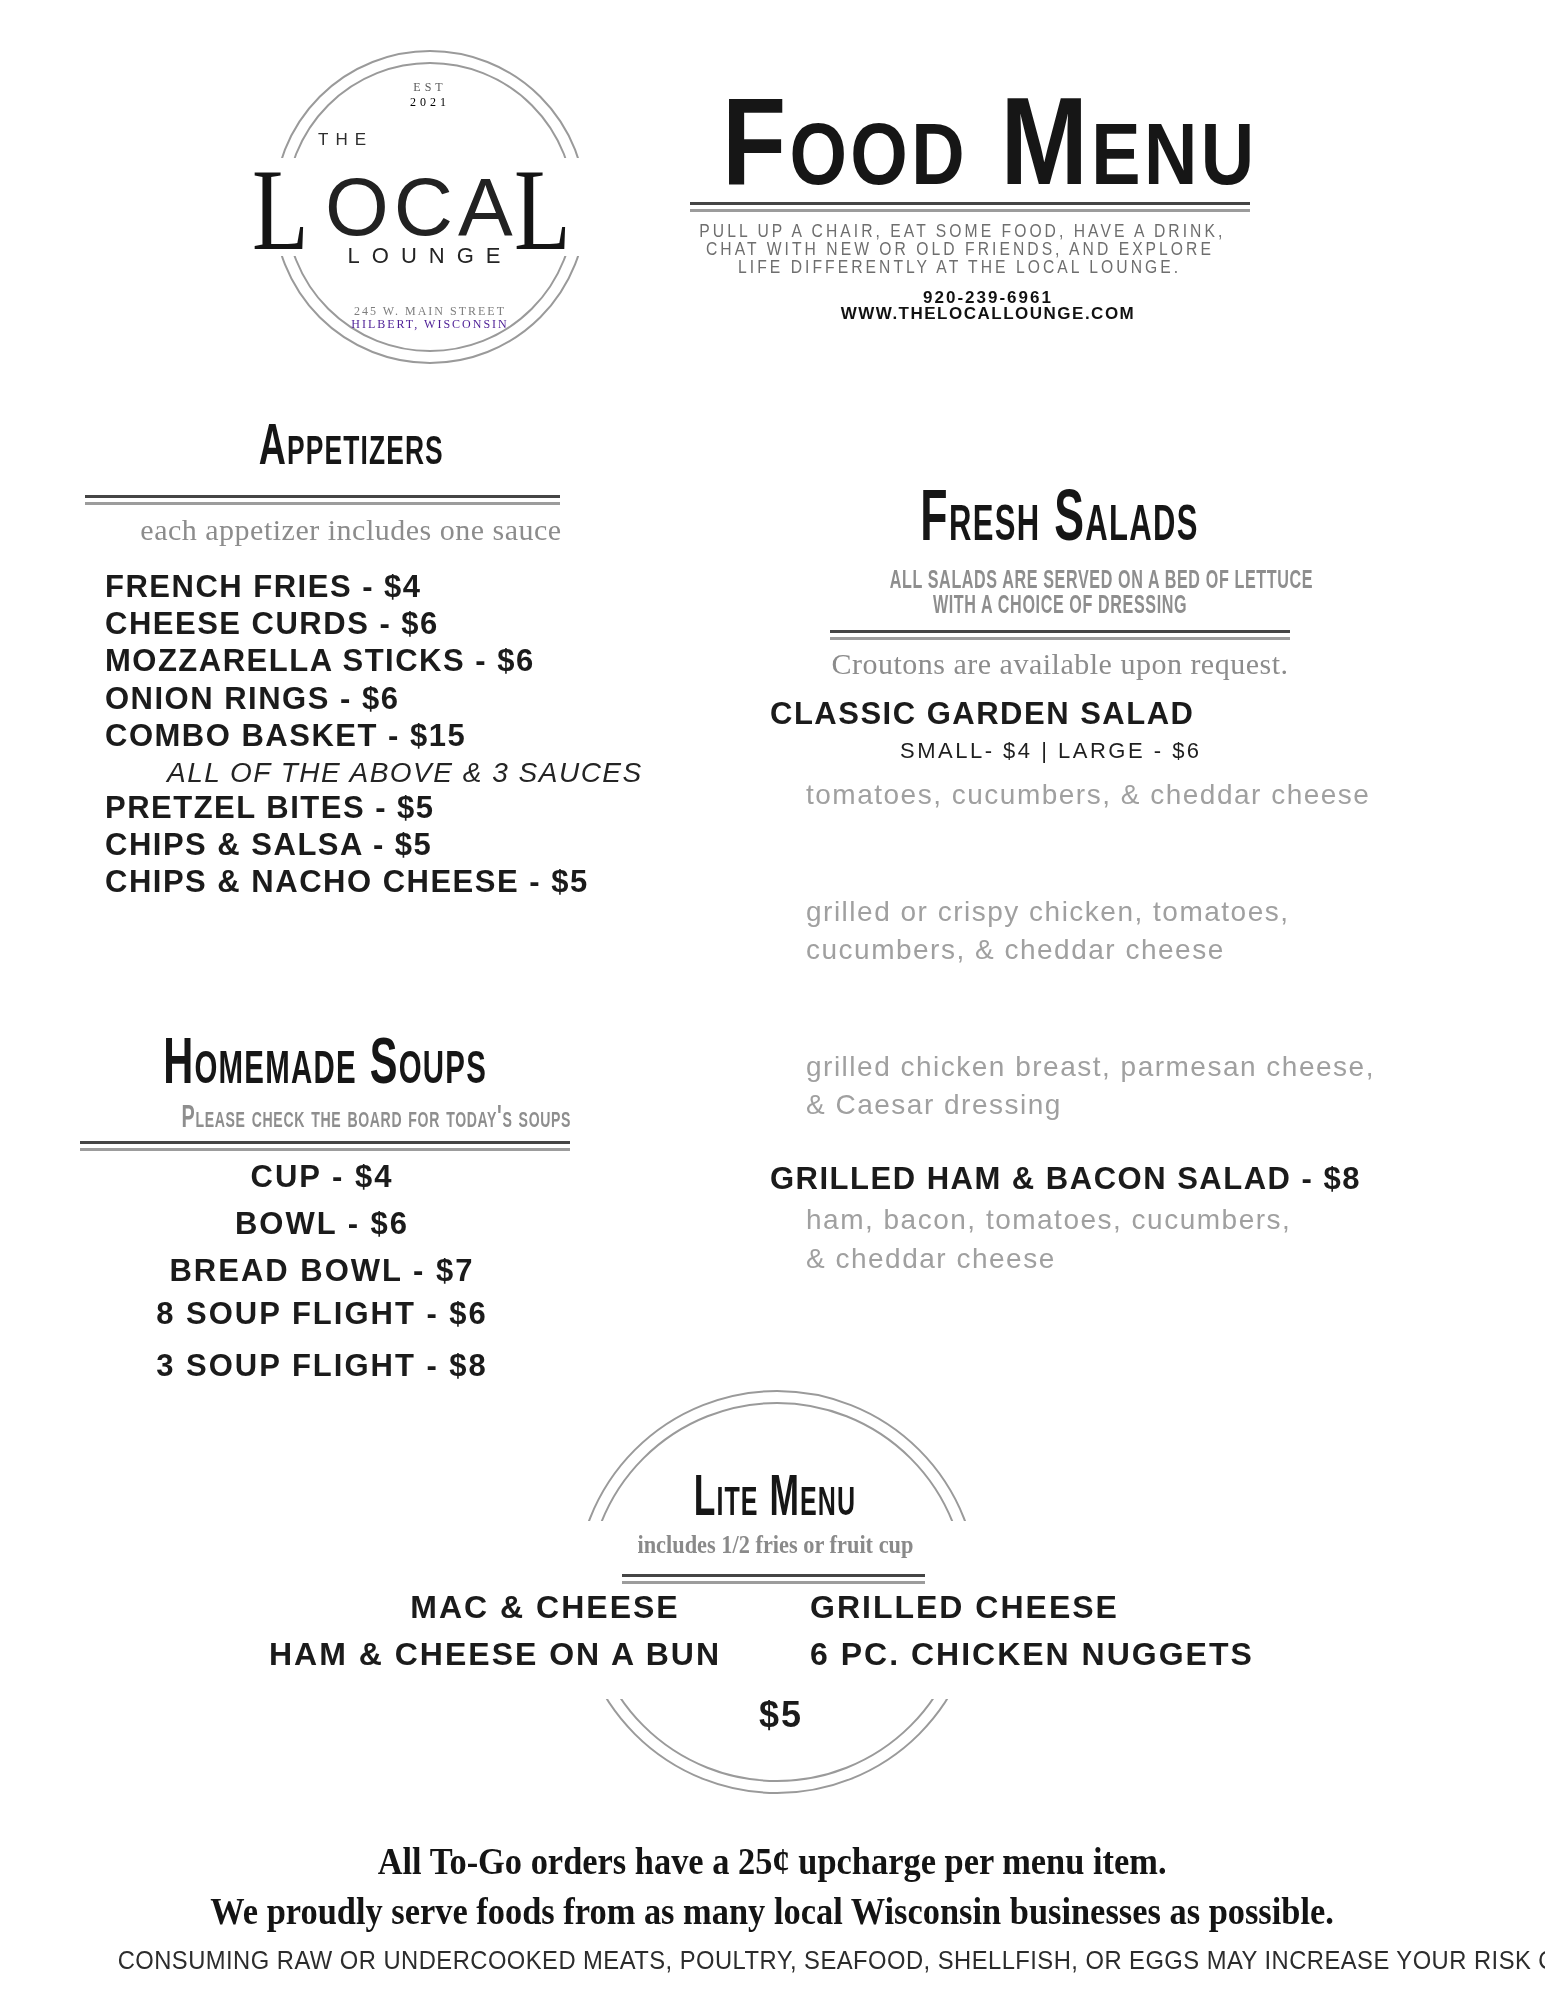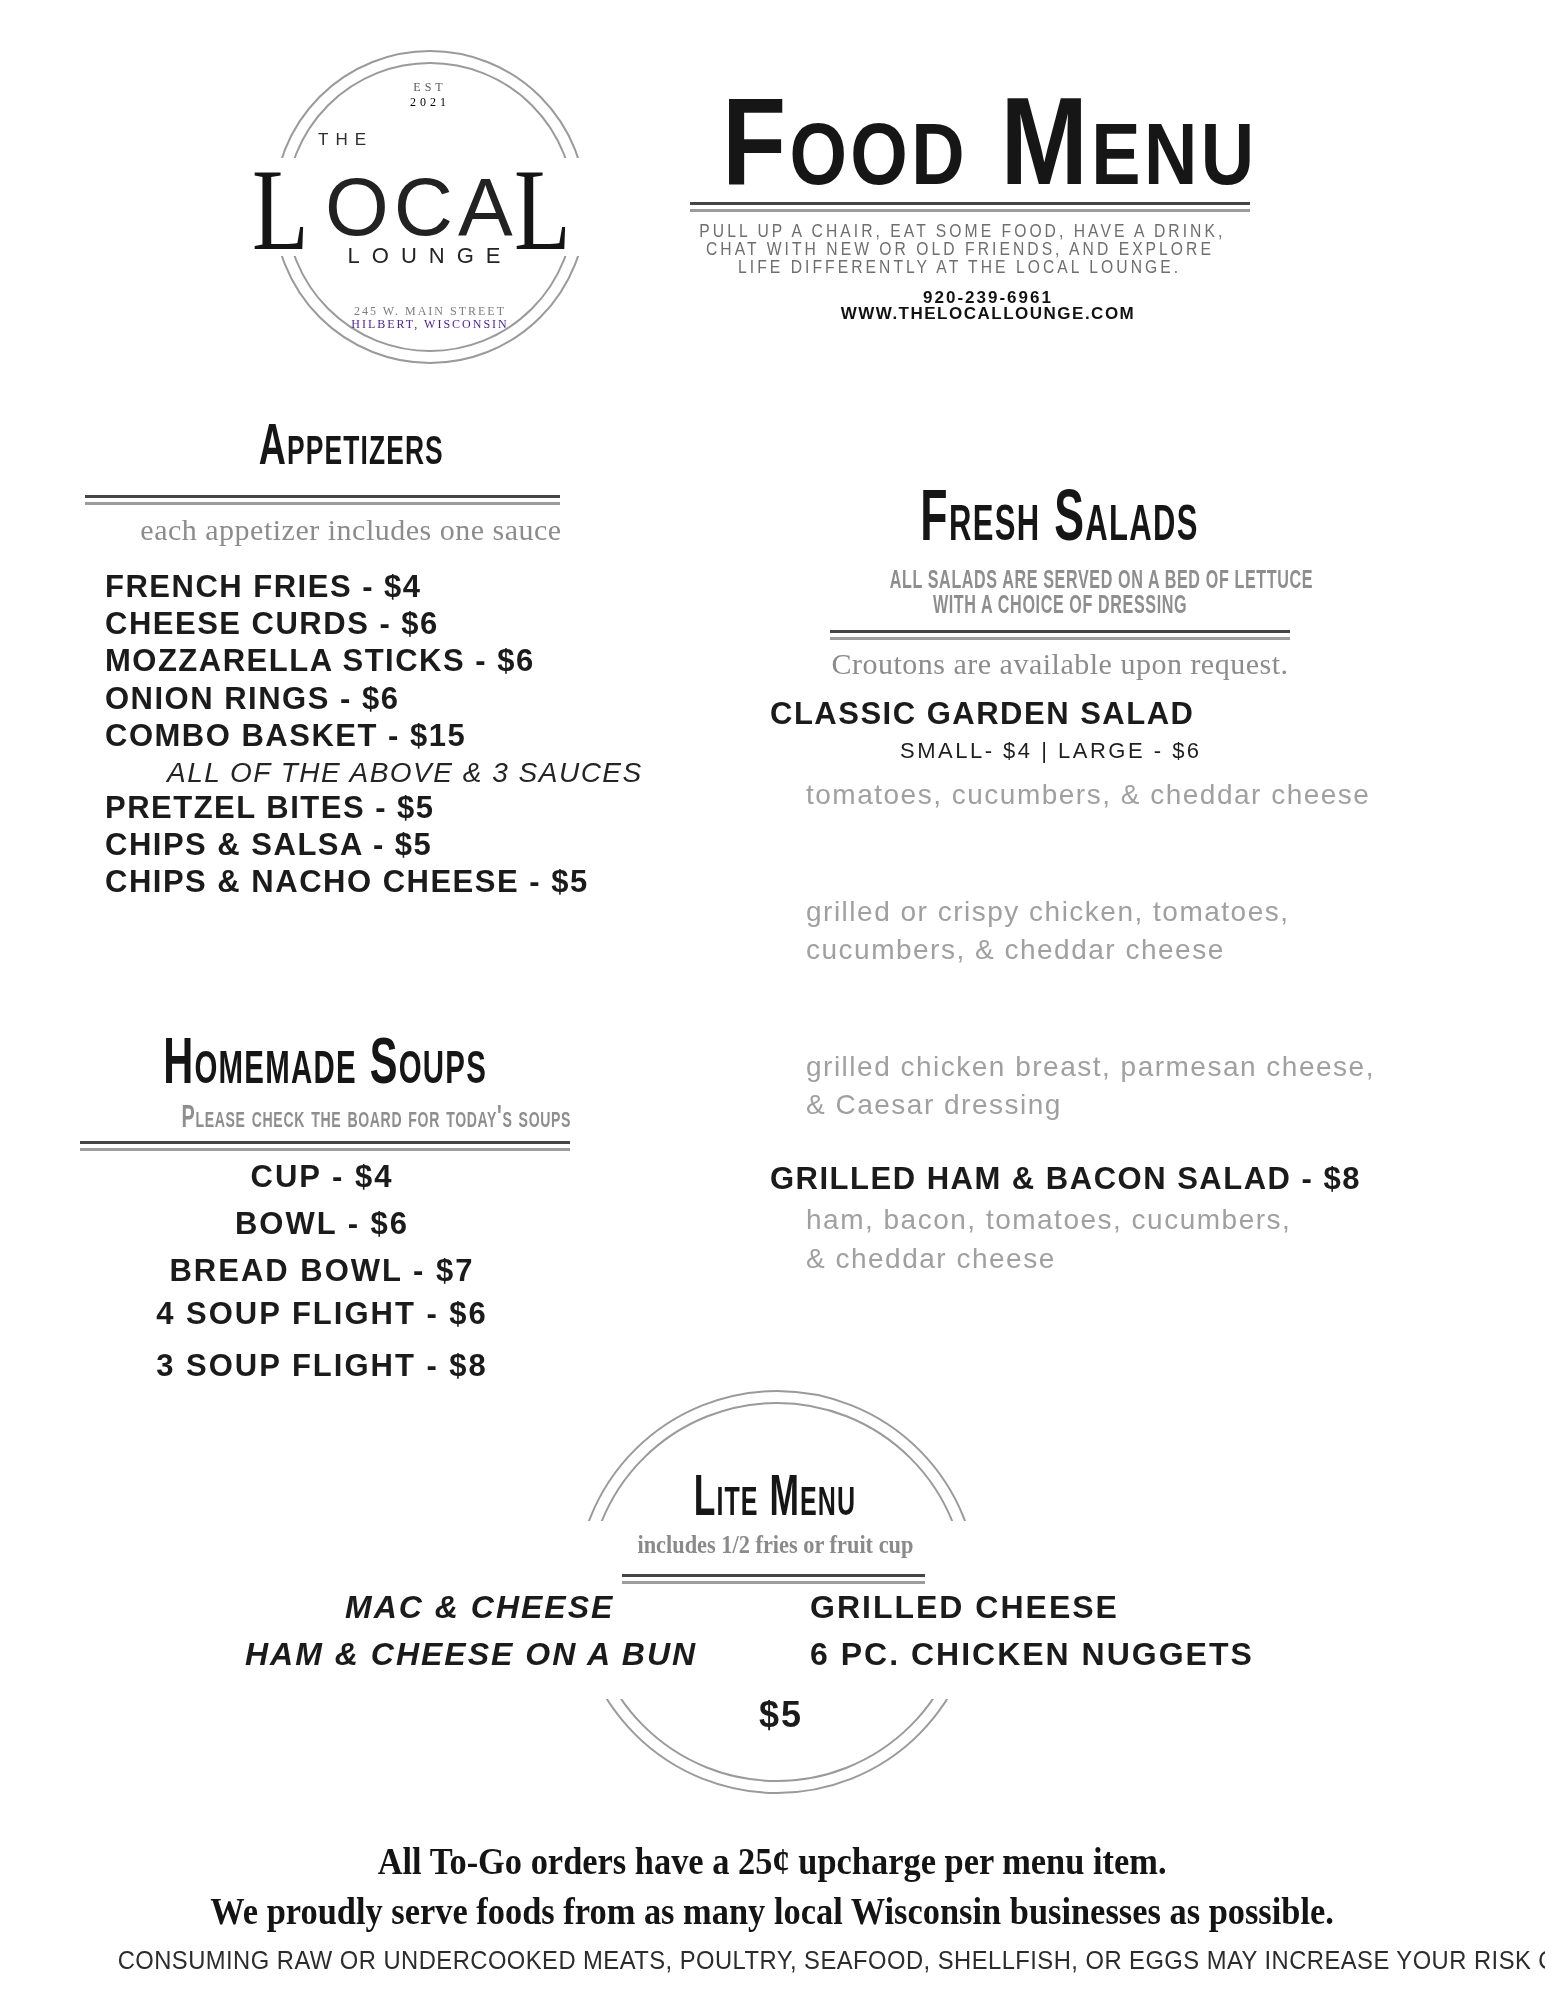--- a/index.html
+++ b/index.html
@@ -1,20 +1,20 @@
 <!DOCTYPE html>
 <html><head>
 <meta charset="utf-8">
 <style>
   html,body{margin:0;padding:0;background:#ffffff;}
   .page{position:relative;width:1545px;height:2000px;background:#ffffff;overflow:hidden;
         font-family:"Liberation Sans",sans-serif;color:#1b1b1b;}
   .abs{position:absolute;}
   .ctr{text-align:center;}
-  .rt{text-align:left;font-style:italic;}
+  .rt{text-align:center;}
   .nw{white-space:nowrap;}
   
   .cx{display:inline-block;white-space:nowrap;transform:scaleX(var(--sx,0.66));transform-origin:center;}
   .cxl{transform-origin:left;}
   
   .h{font-family:"Liberation Sans",sans-serif;font-weight:700;font-variant:small-caps;
      color:#161616;letter-spacing:0.03em;line-height:1;}
   .hsub{font-family:"Liberation Sans",sans-serif;font-weight:700;color:#8e8e8e;line-height:1;letter-spacing:1px;}
   
   .it{font-family:"Liberation Sans",sans-serif;font-weight:700;color:#1b1b1b;
@@ -112,21 +112,21 @@
     <span class="cx" style="--sx:0.64;">Homemade Soups</span>
   </div>
   <div class="abs ctr hsub" style="left:72px;top:1101px;width:500px;font-size:31px;font-variant:small-caps;">
     <span class="cx" style="--sx:0.64;">Please check the board for today's soups</span>
   </div>
   <div class="abs rule" style="left:80px;top:1141px;width:490px;"></div>
 
   <div class="abs it ctr nw" style="left:72px;top:1161px;width:500px;letter-spacing:2px;">CUP - $4</div>
   <div class="abs it ctr nw" style="left:72px;top:1208px;width:500px;letter-spacing:2px;">BOWL - $6</div>
   <div class="abs it ctr nw" style="left:72px;top:1255px;width:500px;letter-spacing:2px;">BREAD BOWL - $7</div>
-  <div class="abs it ctr nw" style="left:72px;top:1298px;width:500px;letter-spacing:2px;">4 SOUP FLIGHT - $6</div>
+  <div class="abs it ctr nw" style="left:72px;top:1298px;width:500px;letter-spacing:2px;">8 SOUP FLIGHT - $6</div>
   <div class="abs it ctr nw" style="left:72px;top:1350px;width:500px;letter-spacing:2px;">3 SOUP FLIGHT - $8</div>
 
   <div class="abs ring" style="left:575px;top:1390px;width:400px;height:400px;"></div>
   <div class="abs ring" style="left:587px;top:1402px;width:376px;height:376px;"></div>
   <div class="abs cover" style="left:558px;top:1521px;width:434px;height:178px;"></div>
 
   <div class="abs h ctr" style="left:575px;top:1466px;width:400px;font-size:58px;">
     <span class="cx" style="--sx:0.61;">Lite Menu</span>
   </div>
   <div class="abs ctr" style="left:575px;top:1532px;width:400px;font-size:26px;font-weight:700;color:#8a8a8a;font-family:'Liberation Serif',serif;line-height:1;">

